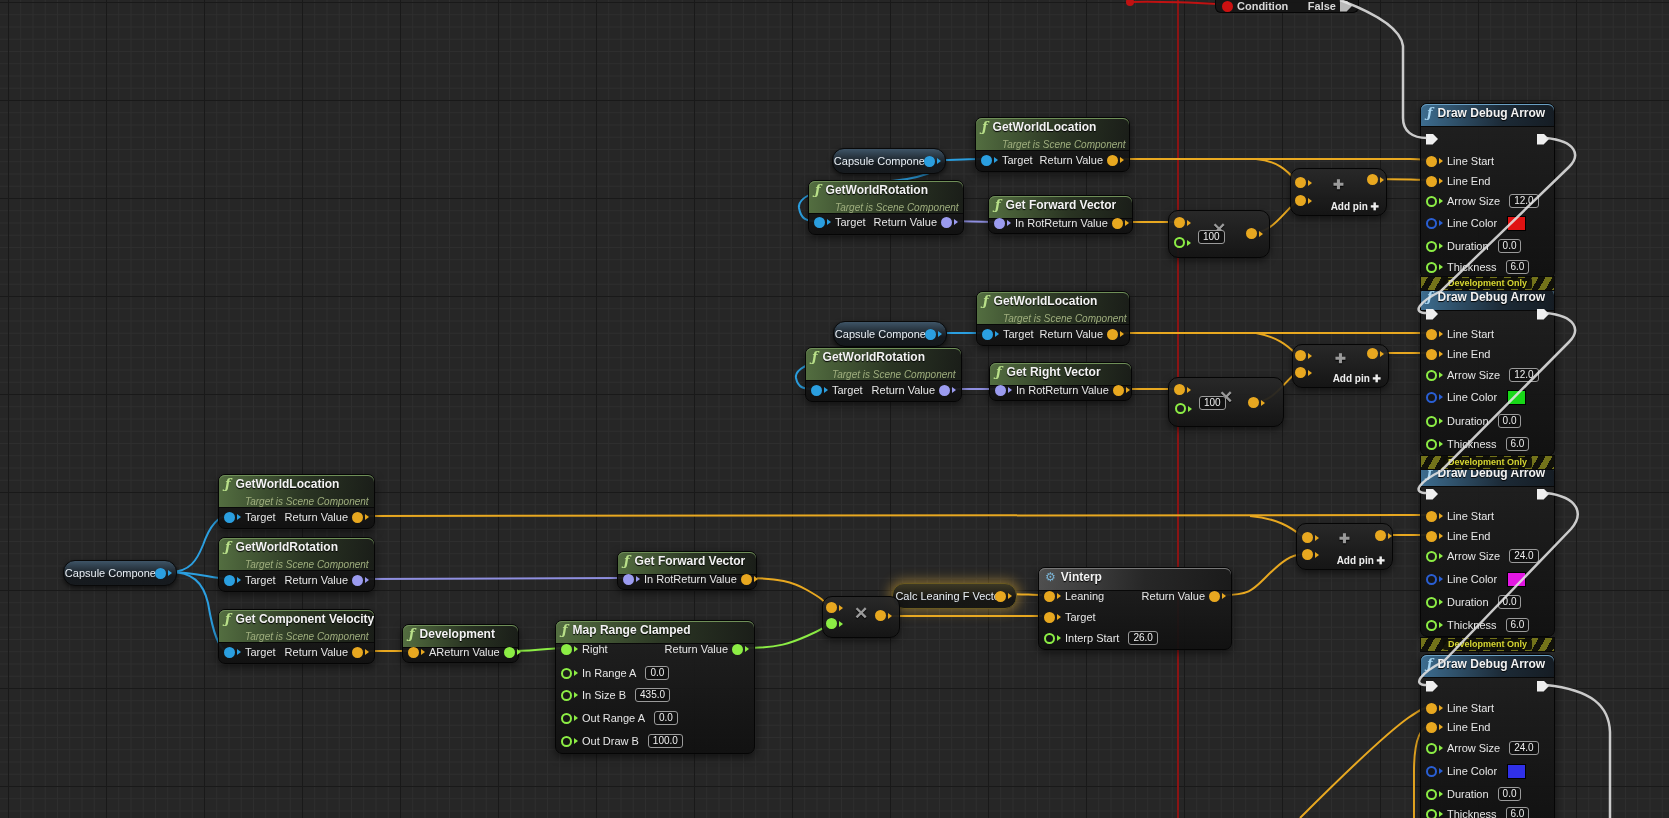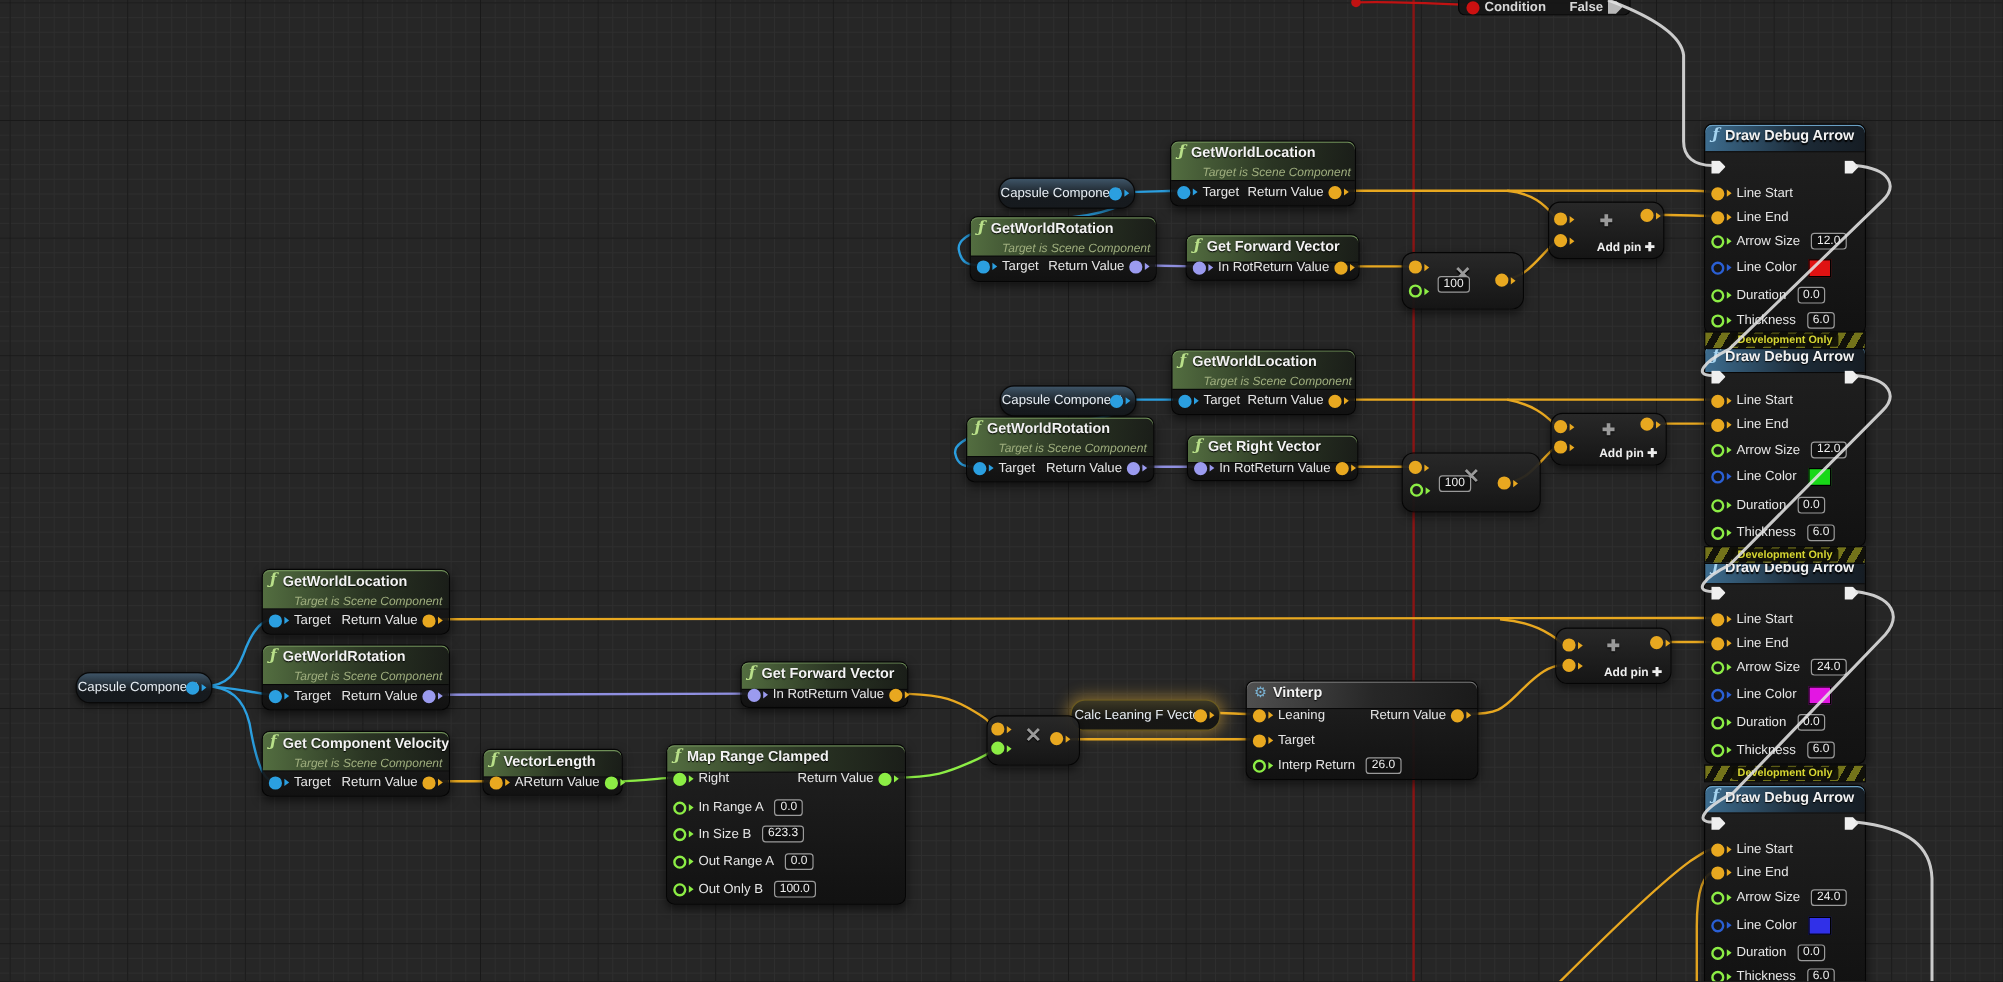--- a/index.html
+++ b/index.html
@@ -348,21 +348,21 @@
               <span class="pin" style="border-color: rgb(232, 168, 32); background: rgb(232, 168, 32);"></span>
               <span class="tail" style="border-left-color: rgb(232, 168, 32);"></span>
             </span>
           </span>
         </div>
       </div>
       <div class="node" style="left: 402px; top: 624px; width: 115px; height: 37px;">
         <div class="hdr green" style="height: 20px;">
           <div class="t-line">
             <span class="fic">ƒ</span>
-            <span class="ttl">VectorLength</span>
+            <span class="ttl">Development</span>
           </div>
         </div>
         <div class="row" style="top: 18px;">
           <span class="pinw">
             <span class="pinw">
               <span class="pin" style="border-color: rgb(232, 168, 32); background: rgb(232, 168, 32);"></span>
               <span class="tail" style="border-left-color: rgb(232, 168, 32);"></span>
             </span>
             <span>A</span>
           </span>
@@ -409,42 +409,42 @@
           </span>
           <span class="pinw"></span>
         </div>
         <div class="row" style="top: 65px;">
           <span class="pinw">
             <span class="pinw">
               <span class="pin" style="border-color: rgb(140, 237, 69); background: transparent;"></span>
               <span class="tail" style="border-left-color: rgb(140, 237, 69);"></span>
             </span>
             <span>In Size B</span>
-            <span class="vbox">623.3</span>
+            <span class="vbox">435.0</span>
           </span>
           <span class="pinw"></span>
         </div>
         <div class="row" style="top: 88px;">
           <span class="pinw">
             <span class="pinw">
               <span class="pin" style="border-color: rgb(140, 237, 69); background: transparent;"></span>
               <span class="tail" style="border-left-color: rgb(140, 237, 69);"></span>
             </span>
             <span>Out Range A</span>
             <span class="vbox">0.0</span>
           </span>
           <span class="pinw"></span>
         </div>
         <div class="row" style="top: 111px;">
           <span class="pinw">
             <span class="pinw">
               <span class="pin" style="border-color: rgb(140, 237, 69); background: transparent;"></span>
               <span class="tail" style="border-left-color: rgb(140, 237, 69);"></span>
             </span>
-            <span>Out Only B</span>
+            <span>Out Draw B</span>
             <span class="vbox">100.0</span>
           </span>
           <span class="pinw"></span>
         </div>
       </div>
       <div class="node" style="left: 1038px; top: 567px; width: 192px; height: 81px;">
         <div class="hdr gray" style="height: 20px;">
           <div class="t-line">
             <span class="gear">⚙</span>
             <span class="ttl">Vinterp</span>
@@ -475,21 +475,21 @@
             <span>Target</span>
           </span>
           <span class="pinw"></span>
         </div>
         <div class="row" style="top: 61px;">
           <span class="pinw">
             <span class="pinw">
               <span class="pin" style="border-color: rgb(140, 237, 69); background: transparent;"></span>
               <span class="tail" style="border-left-color: rgb(140, 237, 69);"></span>
             </span>
-            <span>Interp Return</span>
+            <span>Interp Start</span>
             <span class="vbox">26.0</span>
           </span>
           <span class="pinw"></span>
         </div>
       </div>
       <div class="pill reroute" style="left: 892px; top: 583px; width: 123px;">
         <span style="padding-right: 10px;">Calc Leaning F Vector</span>
         <span class="pinw">
           <span class="pin" style="border-color: rgb(232, 168, 32); background: rgb(232, 168, 32);"></span>
           <span class="tail" style="border-left-color: rgb(232, 168, 32);"></span>

